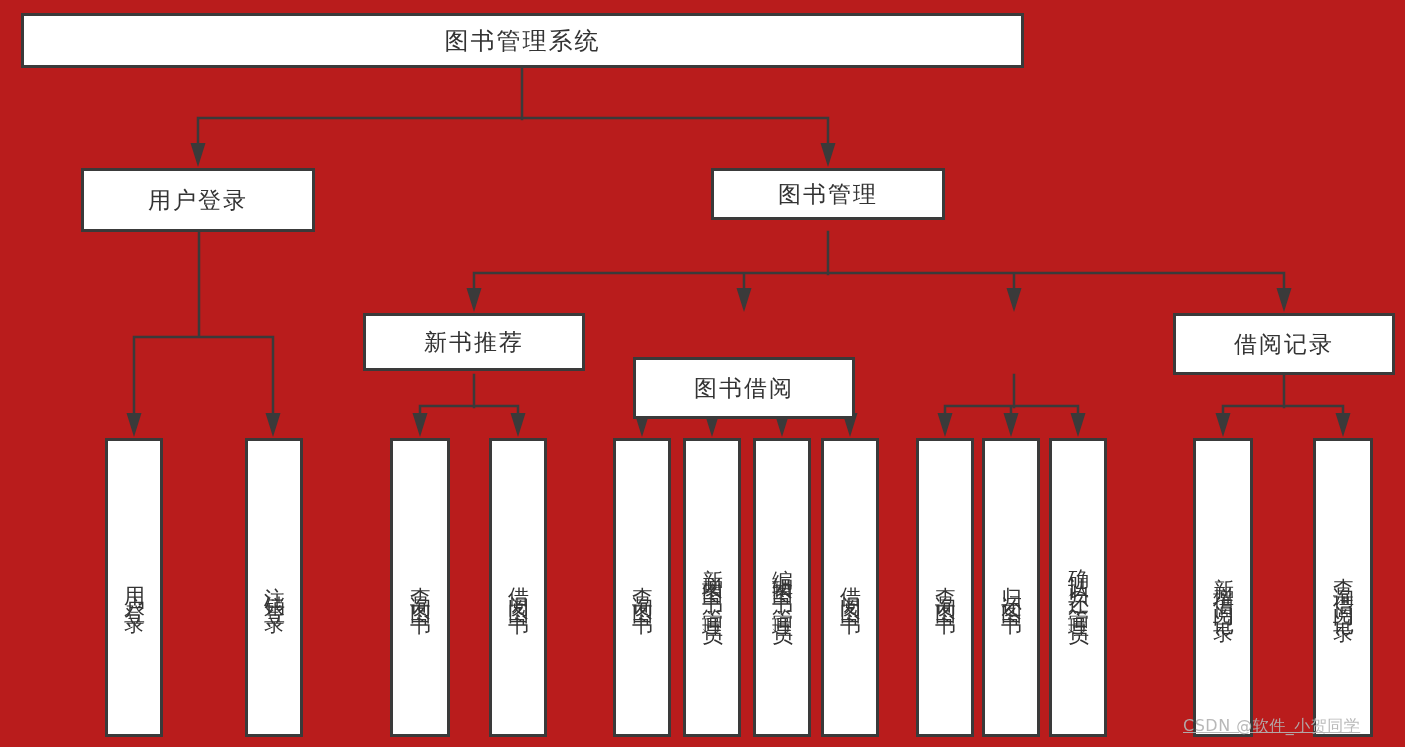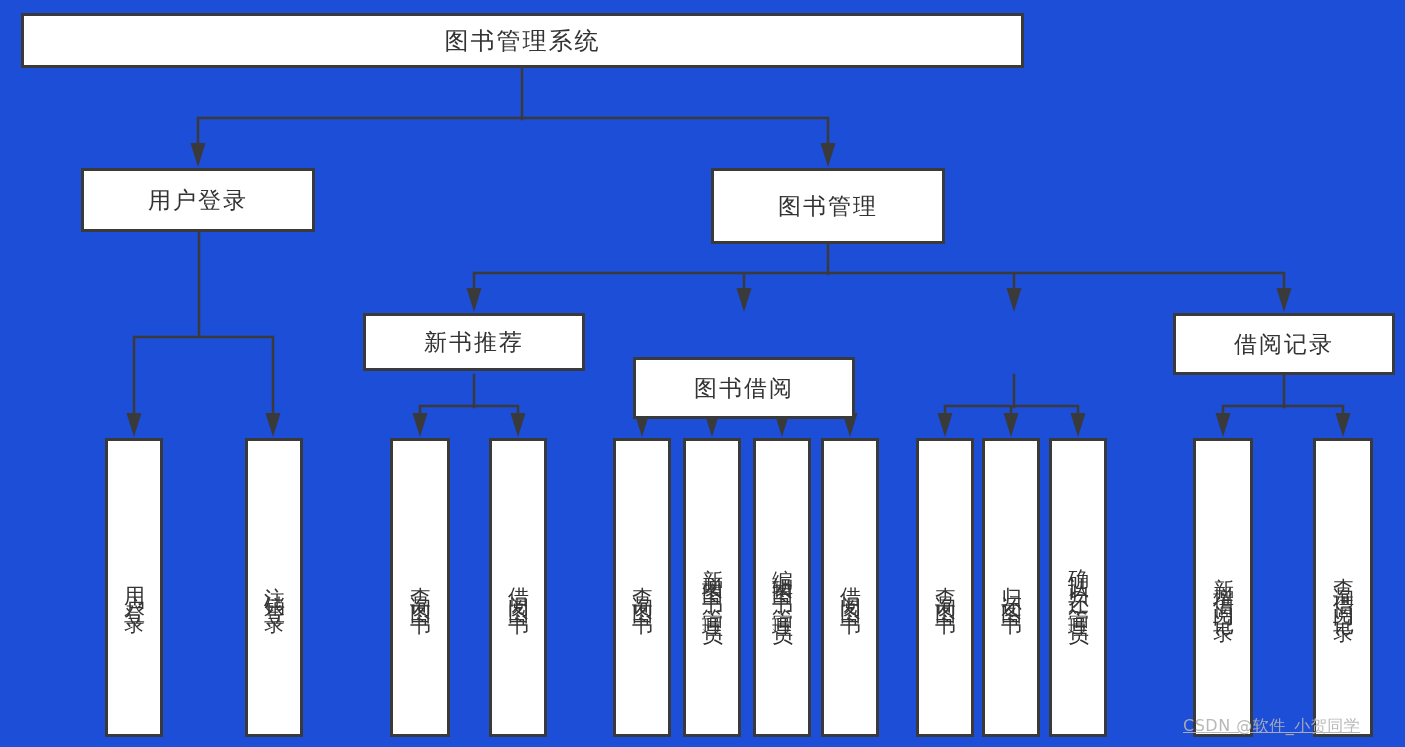--- a/index.html
+++ b/index.html
@@ -1,20 +1,20 @@
 <!DOCTYPE html>
 <html><head>
 <meta charset="utf-8">
 <style>
   html, body { margin: 0; padding: 0; background: #ffffff; }
   .canvas {
     position: relative;
     width: 1405px;
     height: 747px;
-    background: #1d4ed8;
+    background: #b91c1c;
     font-family: "DejaVu Sans", sans-serif;
     overflow: hidden;
   }
   .wires {
     position: absolute;
     left: 0; top: 0;
     width: 1405px; height: 747px;
   }
   .box {
     position: absolute;
@@ -116,21 +116,21 @@
     </g>
   </svg>
 
   <div class="box hbox root" style="left:21px; top:13px; width:1003px; height:55px;">
     <span class="label">图书管理系统</span>
   </div>
 
   <div class="box hbox" style="left:81px; top:168px; width:234px; height:64px;">
     <span class="label">用户登录</span>
   </div>
-  <div class="box hbox" style="left:711px; top:168px; width:234px; height:76px;">
+  <div class="box hbox" style="left:711px; top:168px; width:234px; height:52px;">
     <span class="label">图书管理</span>
   </div>
 
   <div class="box hbox" style="left:363px; top:313px; width:222px; height:58px;">
     <span class="label">新书推荐</span>
   </div>
   <div class="box hbox" style="left:633px; top:313px; width:222px; height:62px;margin-top:44px;">
     <span class="label">图书借阅</span>
   </div>
   <div class="box hbox" style="left:1173px; top:313px; width:222px; height:62px;">

